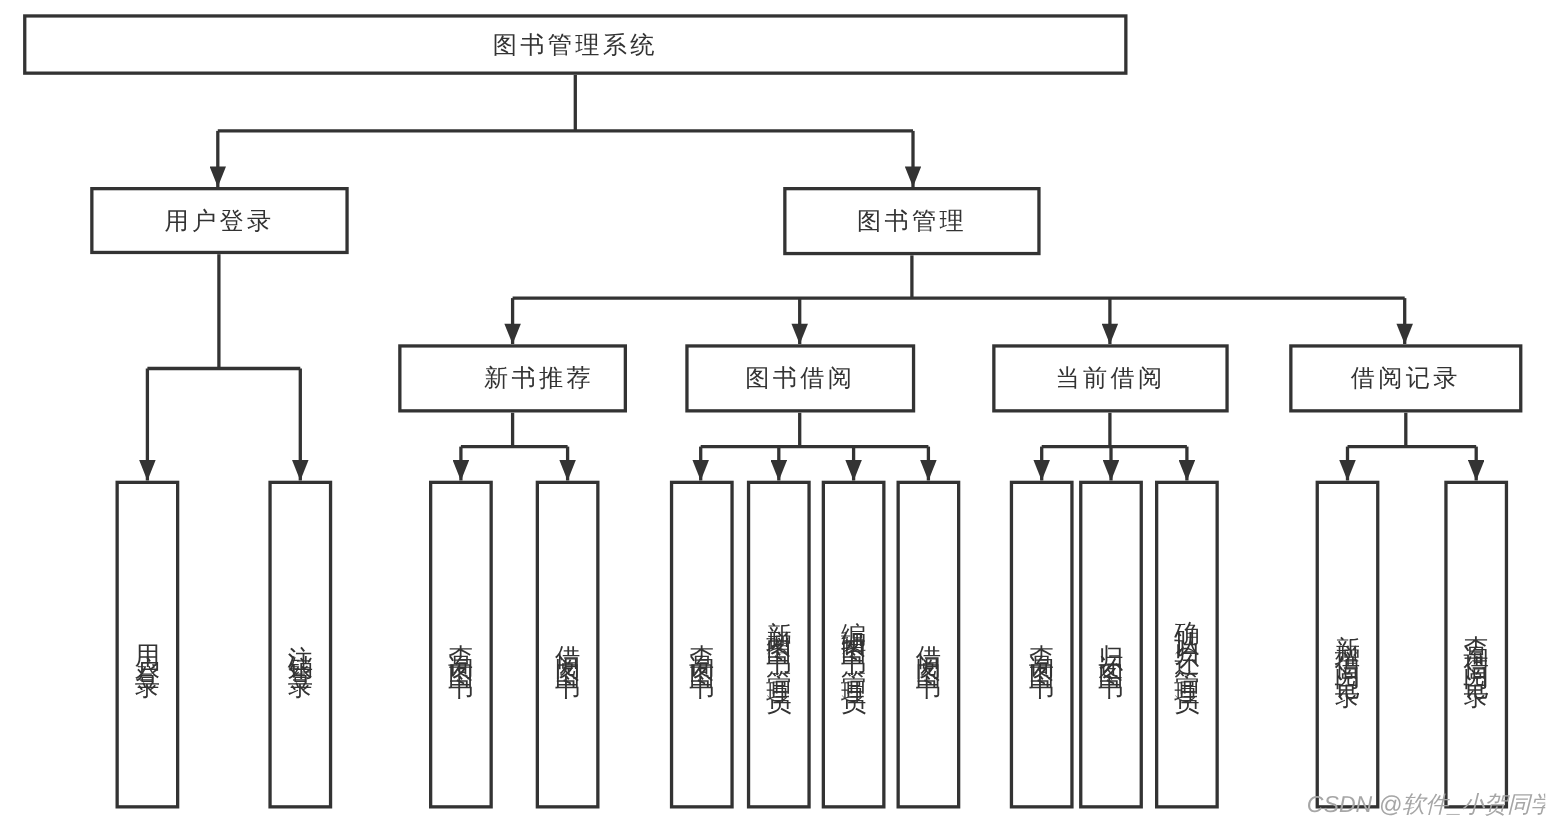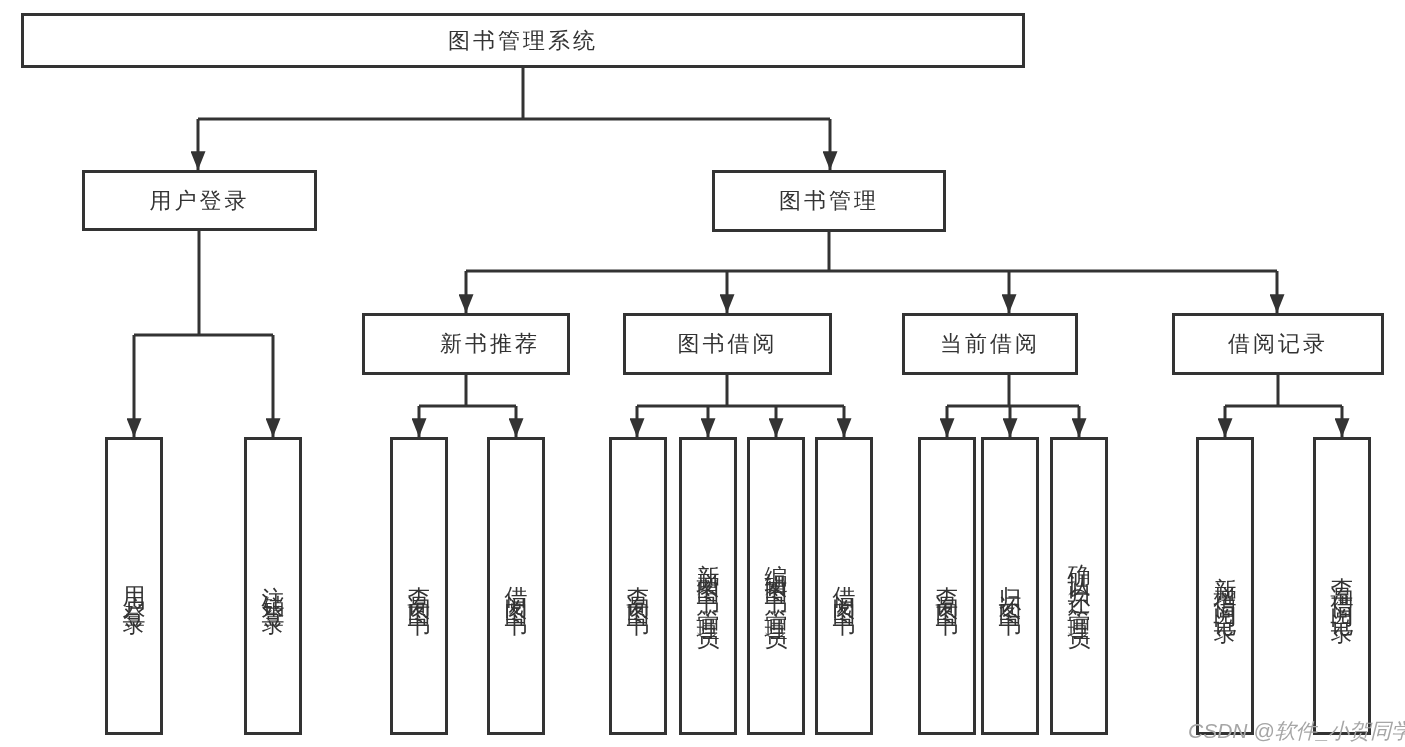--- a/index.html
+++ b/index.html
@@ -104,21 +104,21 @@
   <div class="box h" style="left:712px;top:170px;width:234px;height:62px;">
     <span>图书管理</span>
   </div>
 
   <div class="box h" style="left:362px;top:313px;width:208px;height:62px;padding-left:48px;">
     <span>新书推荐</span>
   </div>
   <div class="box h" style="left:623px;top:313px;width:209px;height:62px;">
     <span>图书借阅</span>
   </div>
-  <div class="box h" style="left:902px;top:313px;width:176px;height:62px;">
+  <div class="box h" style="left:902px;top:313px;width:215px;height:62px;">
     <span>当前借阅</span>
   </div>
   <div class="box h" style="left:1172px;top:313px;width:212px;height:62px;">
     <span>借阅记录</span>
   </div>
 
   <div class="box v" style="left:105px;top:437px;width:58px;height:298px;">
     <span>用户登录</span>
   </div>
   <div class="box v" style="left:244px;top:437px;width:58px;height:298px;">

